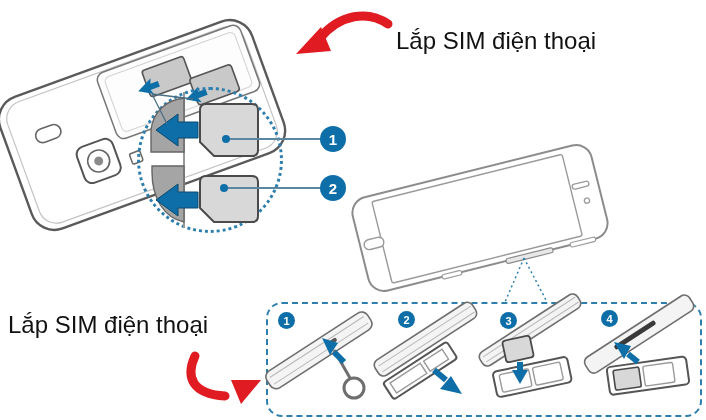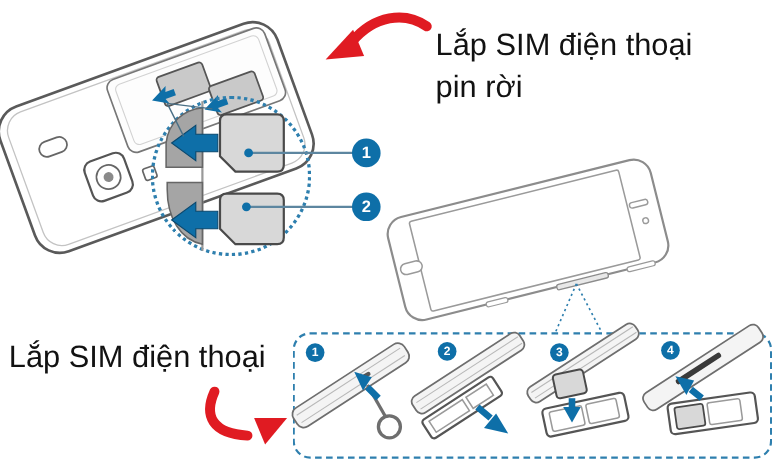--- a/index.html
+++ b/index.html
@@ -9,21 +9,21 @@
     --line_gray:#6e6e6e;
     --sim_gray:#d8d8d8;
     --slot_gray:#a5a5a5;
     --text:#121212;
     --background:#ffffff;
   }
   html,body{margin:0;padding:0;}
   body{font-family:"Liberation Sans",sans-serif;background:#fff;}
   .stage{position:relative;width:706px;height:420px;background:var(--background);overflow:hidden;}
   .stage svg{position:absolute;overflow:visible;}
-  .caption{position:absolute;color:var(--text);font-size:28px;line-height:38px;white-space:nowrap;}
+  .caption{position:absolute;color:var(--text);font-size:24px;line-height:38px;white-space:nowrap;}
   .caption-top{left:396px;top:22px;}
   .caption-bottom{left:8px;top:306px;}
   .badge{position:absolute;border-radius:50%;background:var(--accent_blue);color:#fff;
          display:flex;align-items:center;justify-content:center;font-weight:bold;z-index:6;}
   .badge.big{width:26px;height:26px;font-size:15px;}
   .badge.small{width:17px;height:17px;font-size:11px;}
   .magnifier{position:absolute;left:137px;top:87px;width:140px;height:140px;border:3px dotted var(--outline_blue);
              border-radius:50%;background:transparent;z-index:3;}
   .panel{position:absolute;left:266px;top:302px;width:432px;height:111px;border:2px dashed var(--outline_blue);
          border-radius:16px;background:var(--background);z-index:4;}
@@ -84,21 +84,20 @@
 
   <div class="badge big" style="left:320px;top:126px;">1</div>
   <div class="badge big" style="left:320px;top:175px;">2</div>
 
   <svg style="left:288px;top:10px;" width="105" height="55" viewBox="0 0 105 55">
     <path d="M100 14 C 80 0 52 4 32 28" fill="none" stroke="var(--red)" stroke-width="9" stroke-linecap="round"></path>
     <polygon points="8,44 33,17 43,41" fill="var(--red)"></polygon>
   </svg>
   <div class="caption caption-top">
     <div>Lắp SIM điện thoại</div>
-    <div>pin rời</div>
   </div>
 
   <svg style="left:345px;top:132px;" width="270" height="170" viewBox="0 0 270 170">
     <g transform="rotate(-14 135 86)">
       <rect x="12" y="38" width="246" height="96" rx="16" fill="#fff" stroke="#8c8c8c" stroke-width="2"></rect>
       <rect x="34" y="44" width="196" height="84" rx="2" fill="#fff" stroke="#9a9a9a" stroke-width="1.4"></rect>
       <rect x="232" y="76" width="17" height="5" rx="2.5" fill="#fff" stroke="#9a9a9a" stroke-width="1.3"></rect>
       <circle cx="243" cy="95" r="2.6" fill="none" stroke="#9a9a9a" stroke-width="1.3"></circle>
       <rect x="16" y="80" width="20" height="10" rx="5" fill="#fff" stroke="#9a9a9a" stroke-width="1.4"></rect>
       <rect x="150" y="132" width="48" height="5" rx="2" fill="#e8e8e8" stroke="#8c8c8c" stroke-width="1.2"></rect>

